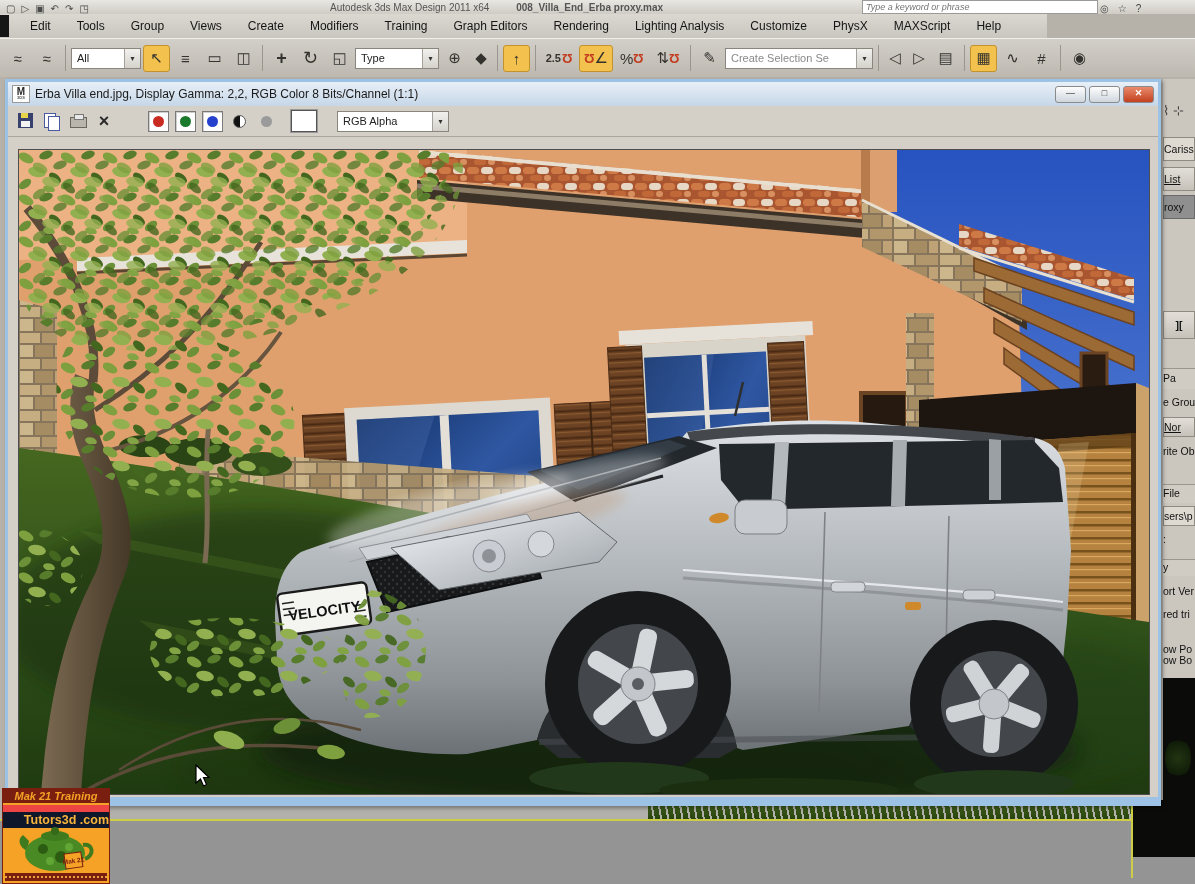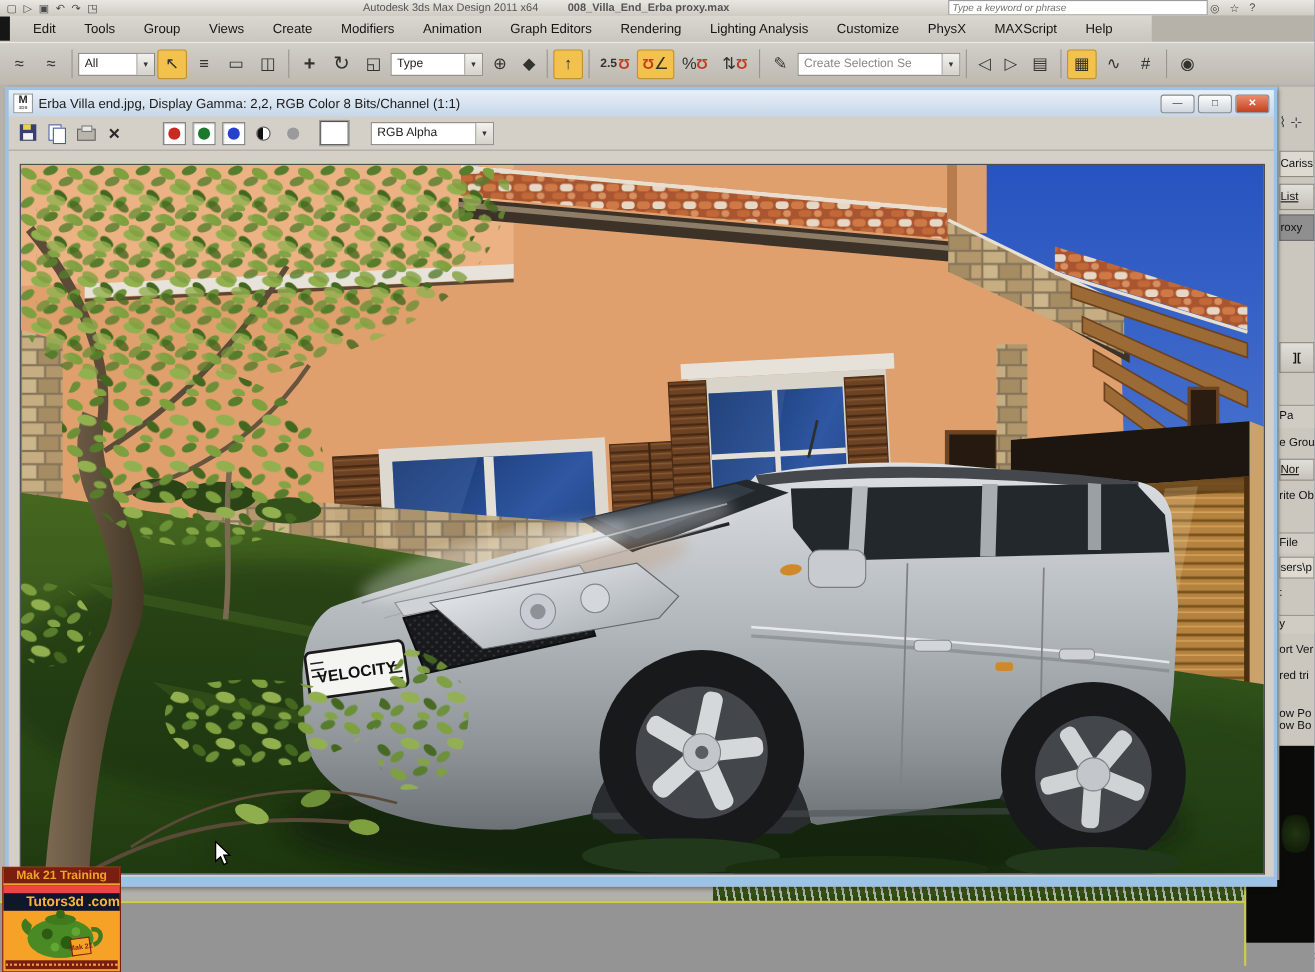--- a/index.html
+++ b/index.html
@@ -83,21 +83,21 @@
   .veg{position:absolute;left:648px;top:2px;width:485px;height:17px;
        background:linear-gradient(#44661e,#27430e),none;
        -webkit-mask-image:repeating-linear-gradient(80deg,#000 0 5px,transparent 5px 7px);
        mask-image:repeating-linear-gradient(80deg,#000 0 5px,transparent 5px 7px);}
   .yl-h{position:absolute;left:0;top:19px;width:1133px;height:2px;background:#cdce45;}
   .yl-v{position:absolute;left:1131px;top:0;width:2px;height:78px;background:#cdce45;}
   .vp-dark{position:absolute;left:1133px;top:0;width:62px;height:57px;background:#0b0b09;}
   
   .wm{position:absolute;left:2px;top:788px;width:106px;height:94px;background:#f5a226;border:1px solid #7a1f10;
       overflow:hidden;font-weight:bold;}
-  .wm-b1{background:#7a1f10;color:#f5a226;font-size:11px;text-align:center;line-height:14px;height:14px;}
+  .wm-b1{background:#7a1f10;color:#f5a226;font-size:11px;font-style:italic;text-align:center;line-height:14px;height:14px;}
   .wm-b2{background:#0f172a;color:#f8b43c;font-size:12.5px;text-align:right;line-height:16px;height:16px;margin-top:2px;
          border-top:7px solid #ef4444;}
   .wm-foot{position:absolute;left:2px;bottom:2px;right:2px;height:8px;background:#7a1f10;
            background-image:repeating-linear-gradient(90deg,#e8a040 0 2px,transparent 2px 4px);
            background-size:100% 2px;background-position:0 3px;background-repeat:no-repeat;}
   .wm svg{position:absolute;left:14px;top:32px;}
   
   .cursor{position:absolute;left:176px;top:614px;z-index:50;}
 </style>
 </head>
@@ -125,21 +125,21 @@
 </div>
 
 <div class="menubar">
   <div class="blk"></div>
   <span class="menu-item">Edit</span>
   <span class="menu-item">Tools</span>
   <span class="menu-item">Group</span>
   <span class="menu-item">Views</span>
   <span class="menu-item">Create</span>
   <span class="menu-item">Modifiers</span>
-  <span class="menu-item">Animation</span>
+  <span class="menu-item">Training</span>
   <span class="menu-item">Graph Editors</span>
   <span class="menu-item">Rendering</span>
   <span class="menu-item">Lighting Analysis</span>
   <span class="menu-item">Customize</span>
   <span class="menu-item">PhysX</span>
   <span class="menu-item">MAXScript</span>
   <span class="menu-item">Help</span>
 </div>
 
 <div class="toolbar">

